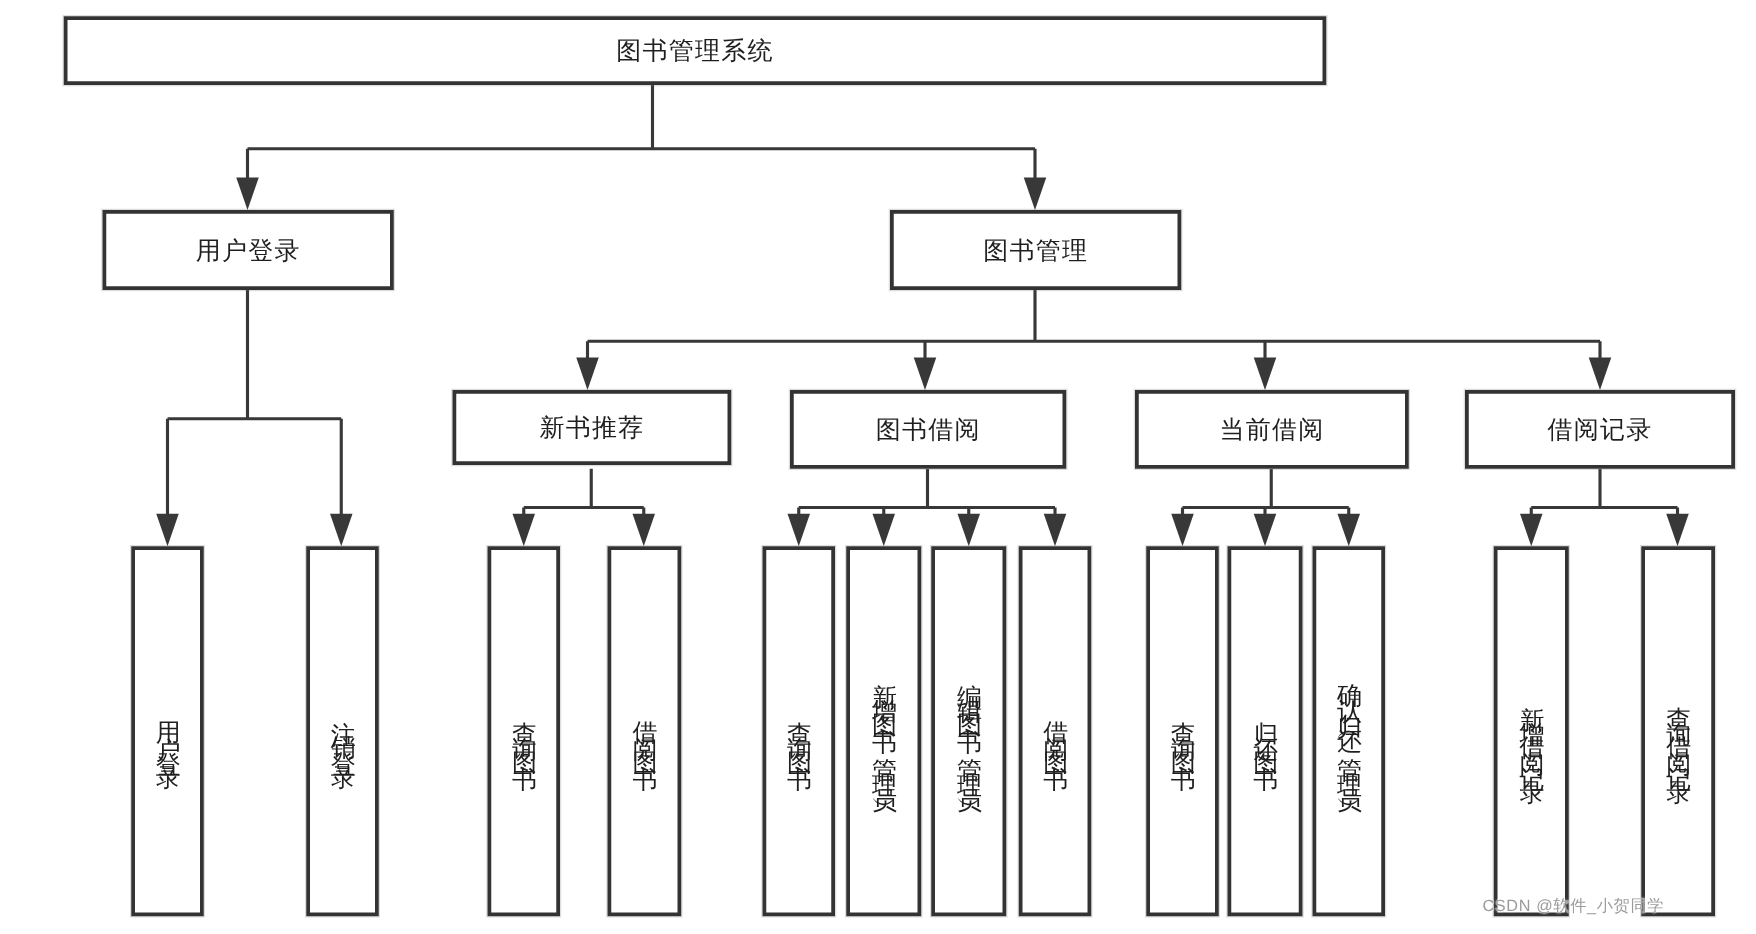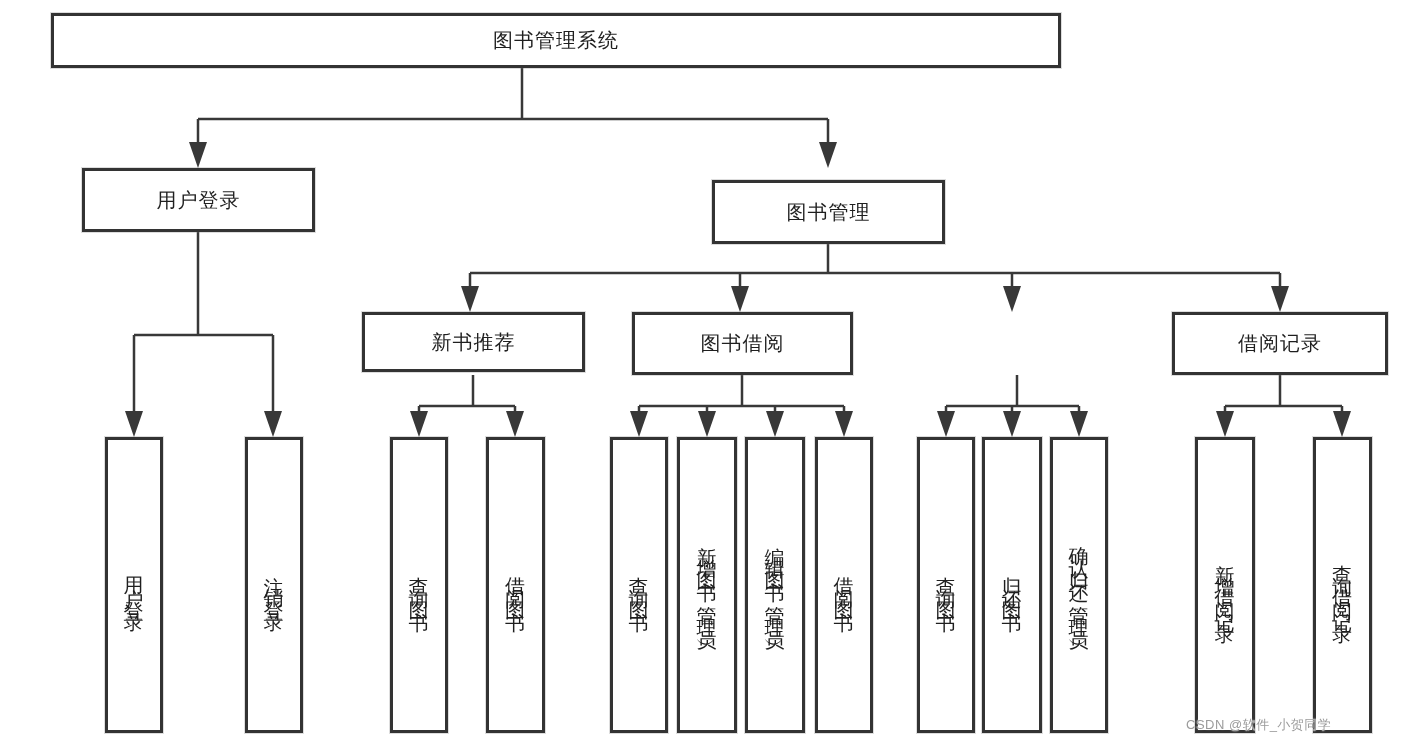--- a/index.html
+++ b/index.html
@@ -91,24 +91,25 @@
       <polygon points="1003,411 1021,411 1012,437"></polygon>
       <polygon points="1070,411 1088,411 1079,437"></polygon>
       <polygon points="1216,411 1234,411 1225,437"></polygon>
       <polygon points="1333,411 1351,411 1342,437"></polygon>
     </g>
   </svg>
 
   <div class="box hbox" style="left:13px; top:13px; width:1010px; height:55px;margin-left:38px;">图书管理系统</div>
 
   <div class="box hbox" style="left:82px; top:168px; width:233px; height:64px;">用户登录</div>
-  <div class="box hbox" style="left:712px; top:180px; width:233px; height:64px;">图书管理</div>
+  <div class="box hbox" style="left:712px; top:168px; width:233px; height:64px;">图书管理</div>
 
   <div class="box hbox" style="left:362px; top:312px; width:223px; height:60px;">新书推荐</div>
   <div class="box hbox" style="left:632px; top:312px; width:221px; height:63px;">图书借阅</div>
+  <div class="box hbox" style="left:908px; top:312px; width:219px; height:63px;">当前借阅</div>
   <div class="box hbox" style="left:1172px; top:312px; width:216px; height:63px;">借阅记录</div>
 
   <div class="box vbox" style="left:105px; top:437px; width:58px; height:296px;">用户登录</div>
   <div class="box vbox" style="left:245px; top:437px; width:58px; height:296px;">注销登录</div>
 
   <div class="box vbox" style="left:390px; top:437px; width:58px; height:296px;">查询图书</div>
   <div class="box vbox" style="left:486px; top:437px; width:59px; height:296px;">借阅图书</div>
 
   <div class="box vbox" style="left:610px; top:437px; width:58px; height:296px;">查询图书</div>
   <div class="box vbox" style="left:677px; top:437px; width:60px; height:296px;">新增图书（管理员）</div>

